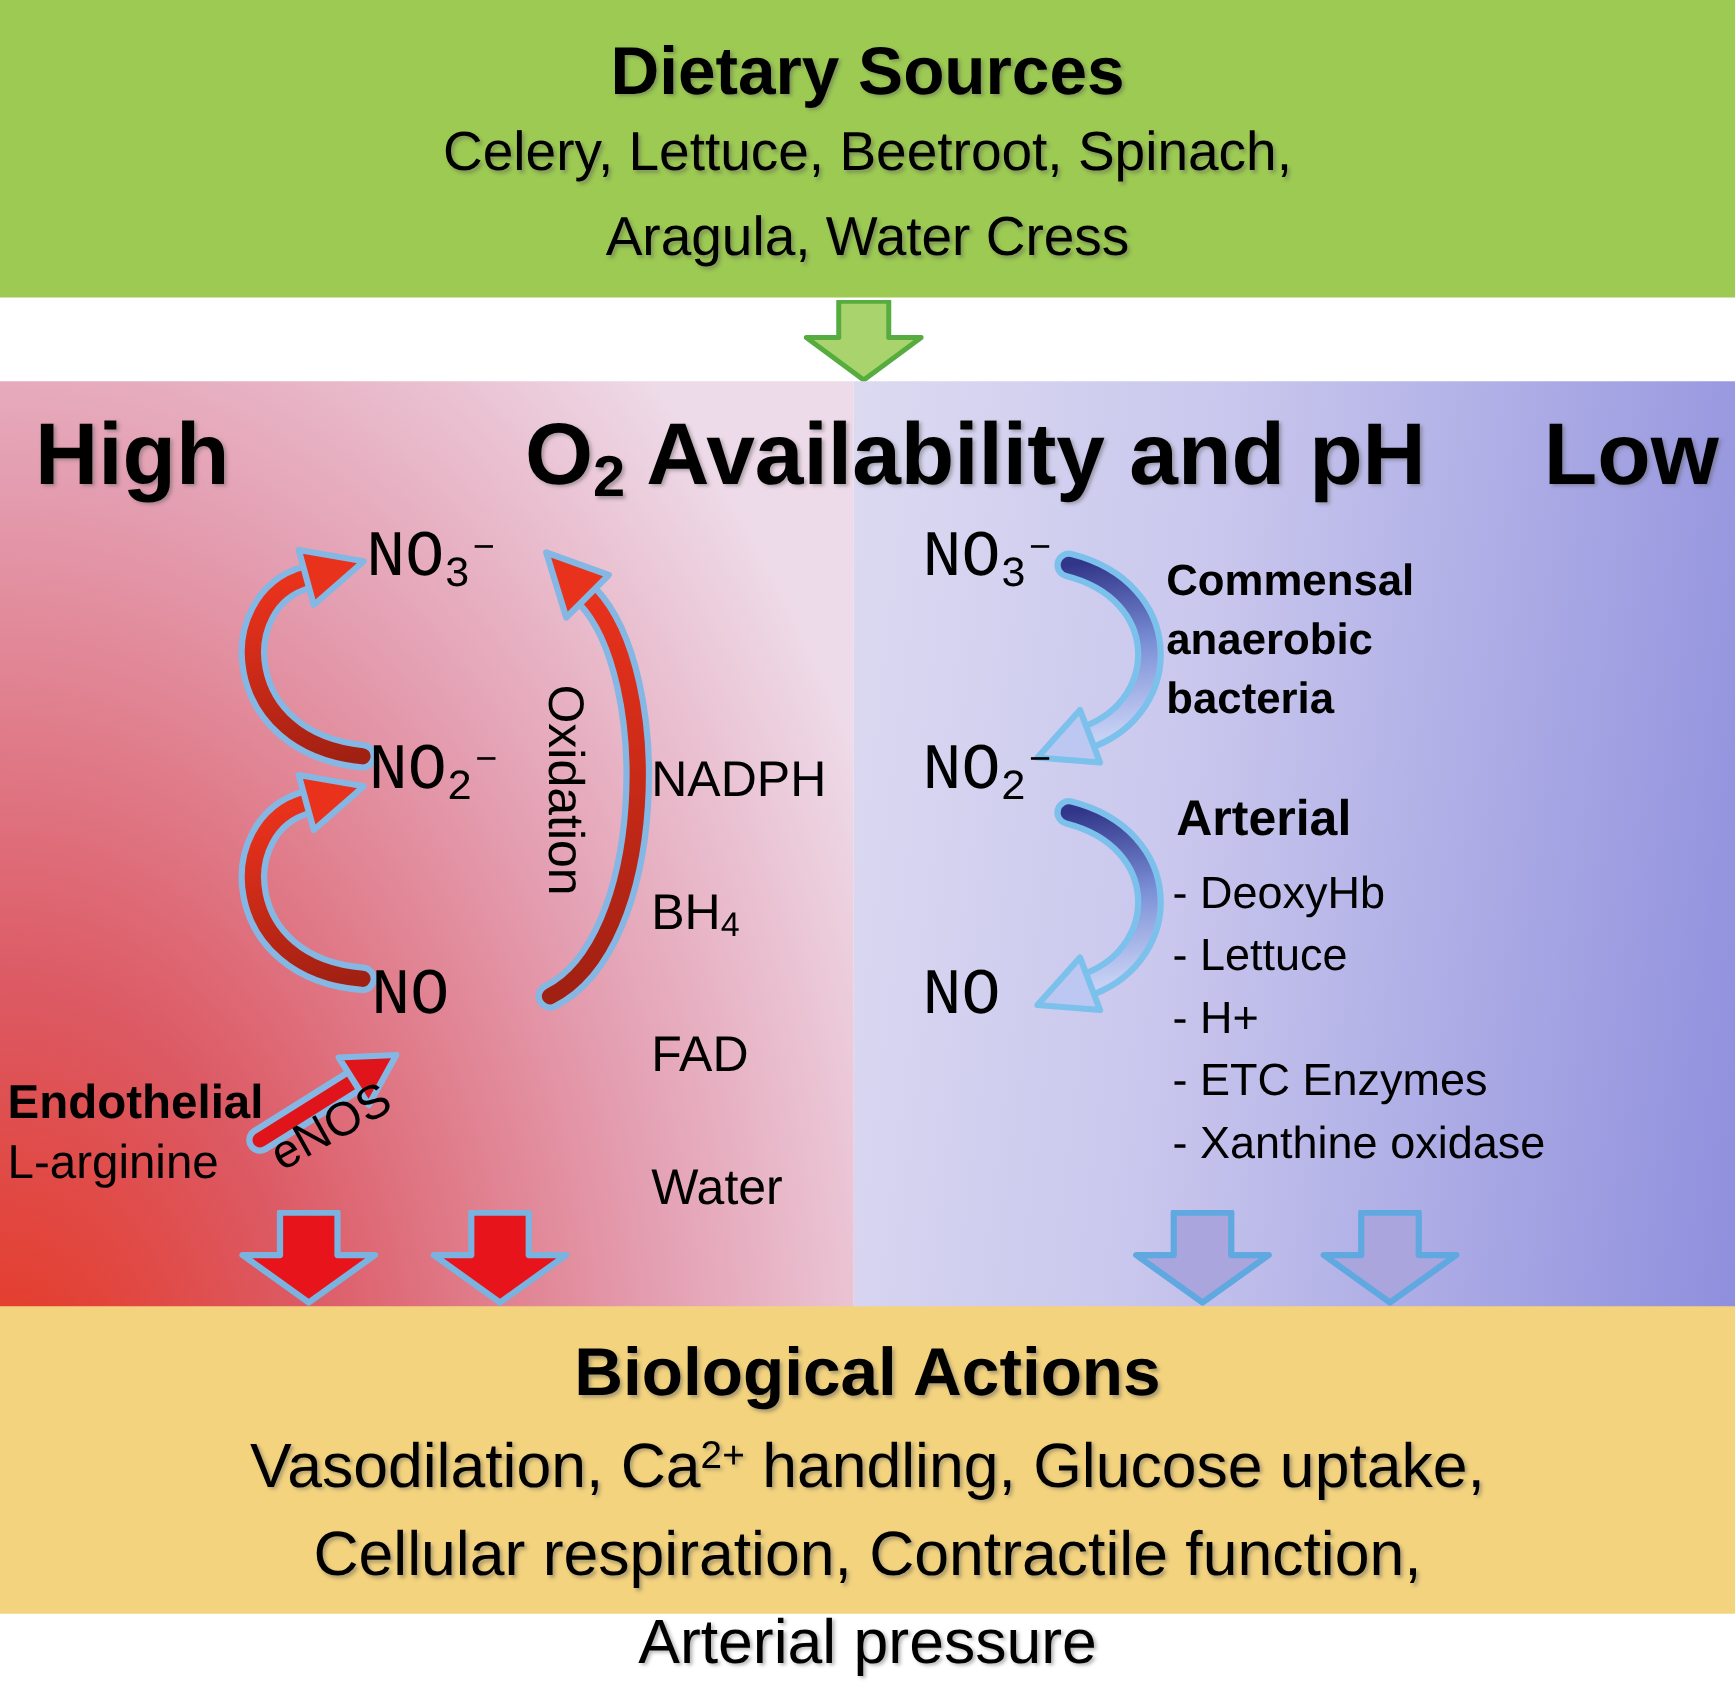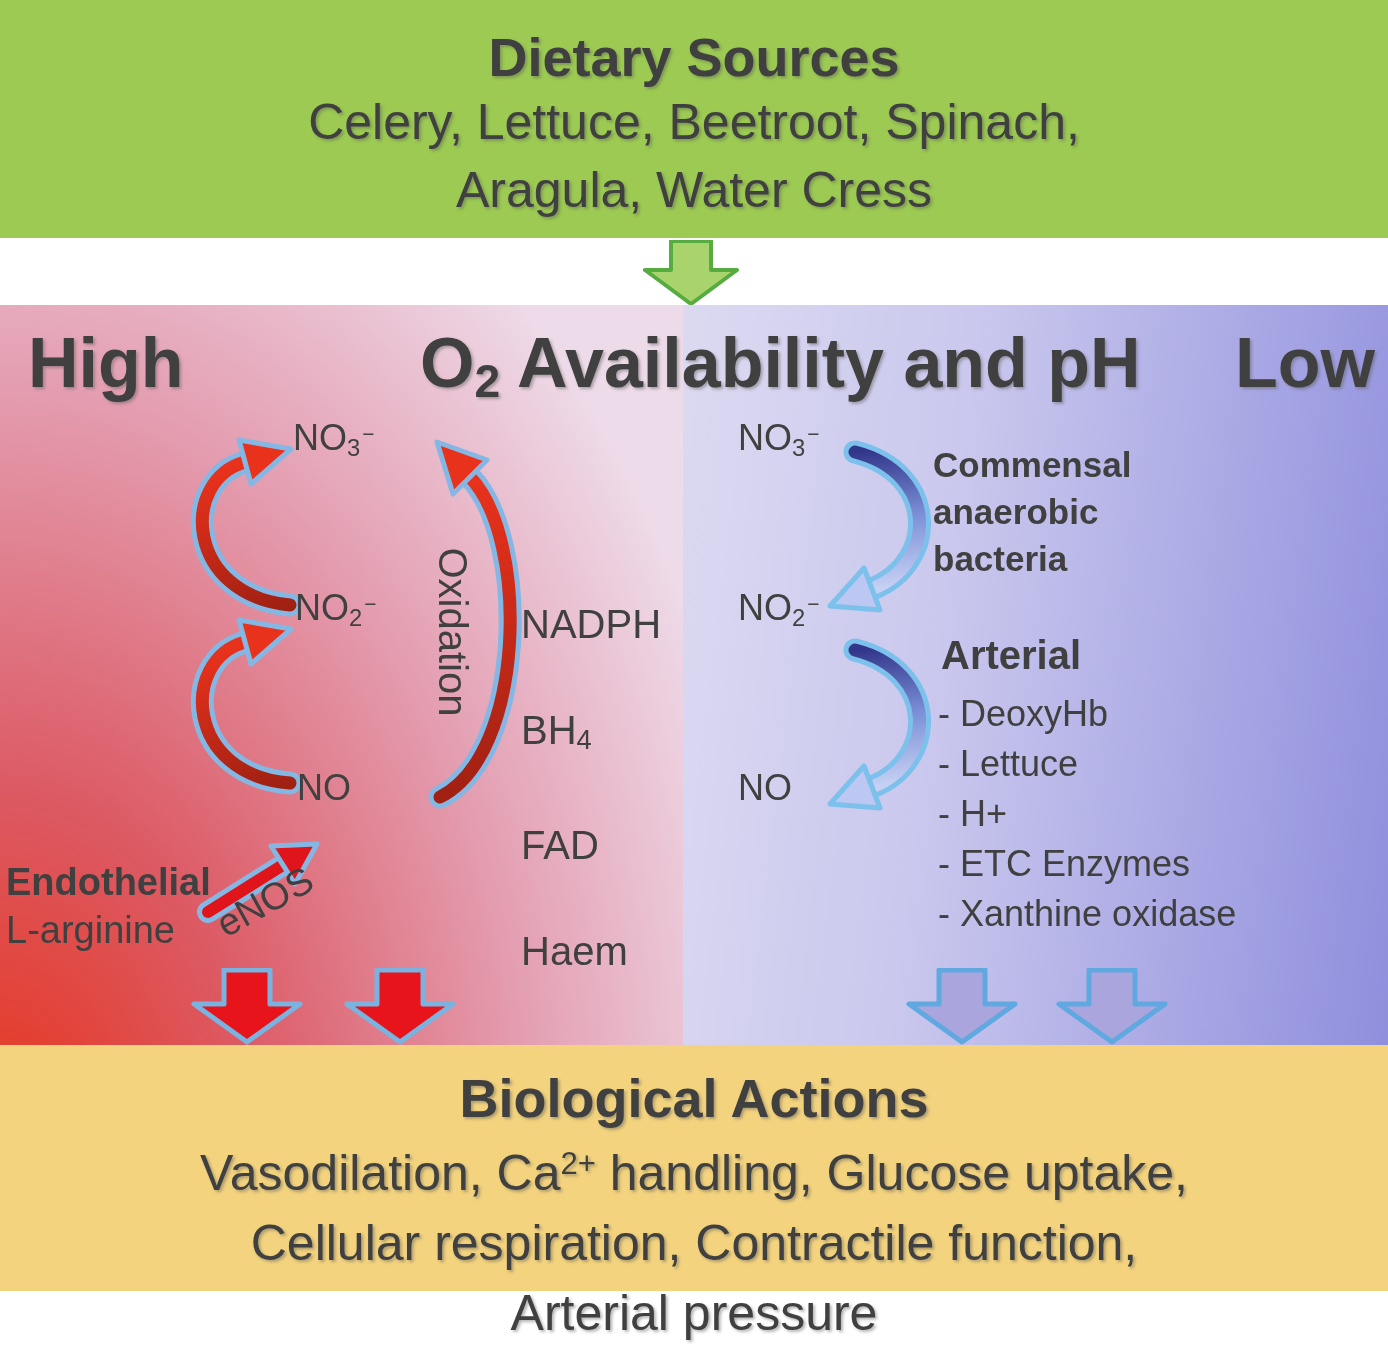--- a/index.html
+++ b/index.html
@@ -1,28 +1,28 @@
 <!DOCTYPE html>
 <html><head>
 <meta charset="utf-8">
 <style>
   html,body{margin:0;padding:0;background:#fff;}
   #fig{
     position:relative;width:1388px;height:1352px;overflow:hidden;
-    font-family:"Liberation Sans","DejaVu Sans",sans-serif;color:#404040;
+    font-family:"Liberation Sans","DejaVu Sans",sans-serif;color:#000000;
     background:#fff;
   }
   .shadowed{text-shadow:2px 2px 3px rgba(90,90,90,.45);}
   
   .banner-green{
     position:absolute;left:0;top:0;width:100%;height:238px;background:#9cca52;
     display:flex;flex-direction:column;align-items:center;text-align:center;
   }
   .banner-green .b-title{font-size:54px;font-weight:700;margin-top:26px;}
-  .banner-green .b-line{font-size:50px;line-height:68px;}
+  .banner-green .b-line{font-size:44px;line-height:68px;}
   .banner-green .b-line:first-of-type{margin-top:14px;}
   .banner-yellow{
     position:absolute;left:0;top:1045px;width:100%;height:246px;background:#f3d37e;
     display:flex;flex-direction:column;align-items:center;text-align:center;
   }
   .banner-yellow .b-title{font-size:54px;font-weight:700;margin-top:22px;}
   .banner-yellow .b-line{font-size:50px;line-height:70px;}
   .banner-yellow .b-line:first-of-type{margin-top:6px;}
   .banner-yellow sup{font-size:0.62em;vertical-align:0.5em;}
   
@@ -30,21 +30,21 @@
   .gap1 svg{position:absolute;left:643px;top:2px;}
   .gap2{position:absolute;left:0;top:968px;width:100%;height:77px;}
   
   .panel{position:absolute;left:0;top:305px;width:1388px;height:849px;}
   .half-left{position:absolute;left:0;top:0;width:683px;height:100%;
     background:radial-gradient(115% 135% at 0% 100%, #e7331a 0%, #dc5a64 32%, #e49fb2 68%, #eedbe9 100%);}
   .half-right{position:absolute;left:683px;top:0;right:0;height:100%;
     background:linear-gradient(97deg, #dcdaf1 0%, #c9c7ed 38%, #8d8ddd 100%);}
   .hdr{position:absolute;top:18px;font-size:70px;font-weight:700;white-space:nowrap;}
   .hdr sub{font-size:0.66em;vertical-align:-0.22em;}
-  .formula{position:absolute;font-size:36px;white-space:nowrap;}
+  .formula{position:absolute;font-size:52px;white-space:nowrap;font-family:Liberation Mono, monospace;}
   .formula sub{font-size:0.66em;vertical-align:-0.26em;}
   .formula sup{font-size:0.58em;vertical-align:0.42em;margin-left:2px;}
   .txt{position:absolute;white-space:pre-line;}
   .oxidation{position:absolute;left:452px;top:327px;font-size:40px;
     transform:translate(-50%,-50%) rotate(90deg);white-space:nowrap;}
   .enos{position:absolute;left:265px;top:597px;font-size:38px;
     transform:translate(-50%,-50%) rotate(-29deg);white-space:nowrap;}
   .cofactors{left:521px;top:240px;font-size:40px;line-height:53px;}
   .cofactors sub{font-size:0.68em;vertical-align:-0.2em;}
   .commensal{left:933px;top:136px;font-size:35px;font-weight:700;line-height:47px;}
@@ -145,21 +145,21 @@
     <div class="formula" style="left:293px;top:112px"><span>NO</span><sub>3</sub><sup>−</sup></div>
     <div class="formula" style="left:295px;top:282px"><span>NO</span><sub>2</sub><sup>−</sup></div>
     <div class="formula" style="left:297px;top:462px"><span>NO</span></div>
 
     <div class="oxidation">Oxidation</div>
 
     <div class="txt cofactors">
       <div>NADPH</div>
       <div><span>BH</span><sub>4</sub></div>
       <div>FAD</div>
-      <div>Haem</div>
+      <div>Water</div>
     </div>
 
     <div class="txt endothelial">Endothelial</div>
     <div class="txt l-arginine">L-arginine</div>
     <div class="enos">eNOS</div>
 
     <div class="formula" style="left:738px;top:112px"><span>NO</span><sub>3</sub><sup>−</sup></div>
     <div class="formula" style="left:738px;top:282px"><span>NO</span><sub>2</sub><sup>−</sup></div>
     <div class="formula" style="left:738px;top:462px"><span>NO</span></div>
 

